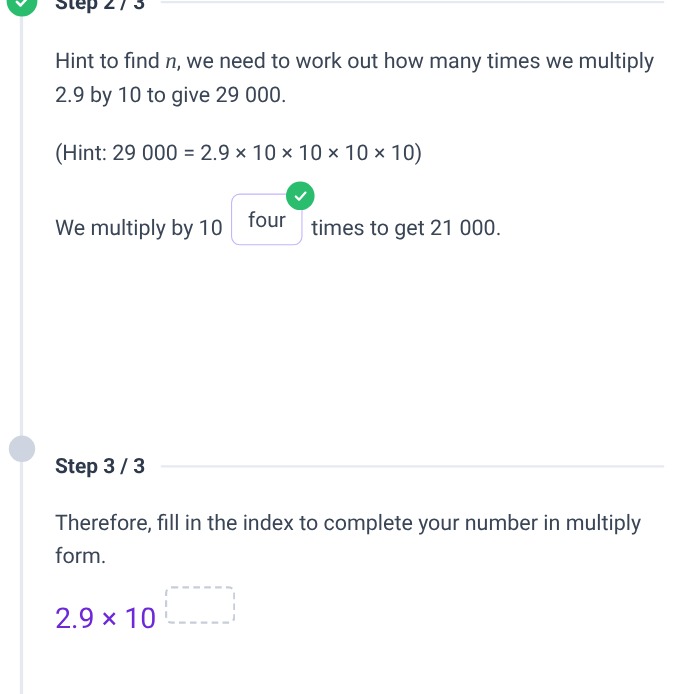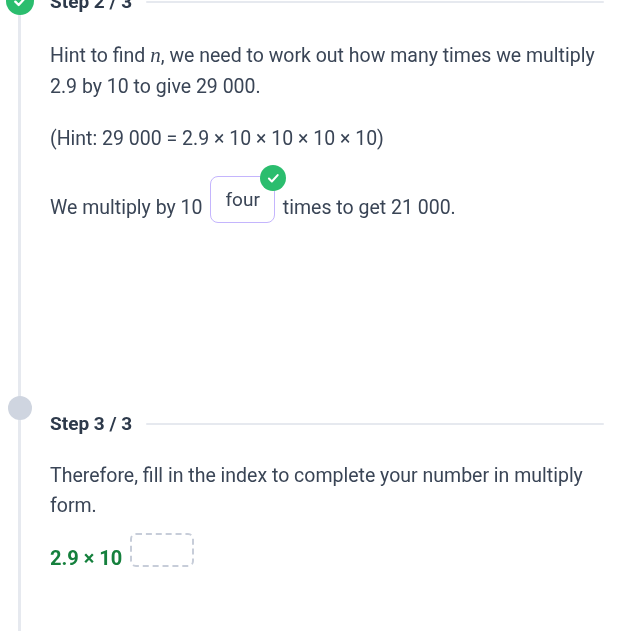--- a/index.html
+++ b/index.html
@@ -98,26 +98,25 @@
       right: -12px;
       width: 26px;
       height: 26px;
       background: #2bbd6e;
       border-radius: 50%;
       display: flex;
       align-items: center;
       justify-content: center;
     }
     .expr {
-      font-size: 20px;
-      color: #15803d;
+      font-size: 26px;
+      color: #6d28d9;
       display: flex;
       align-items: flex-start;
       gap: 8px;
-      font-weight: bold;
     }
     .dashed-box {
       display: inline-block;
       width: 64px;
       height: 34px;
       border: 2.5px dashed #c7cdd9;
       border-radius: 6px;
       position: relative;
       top: -10px;
     }

